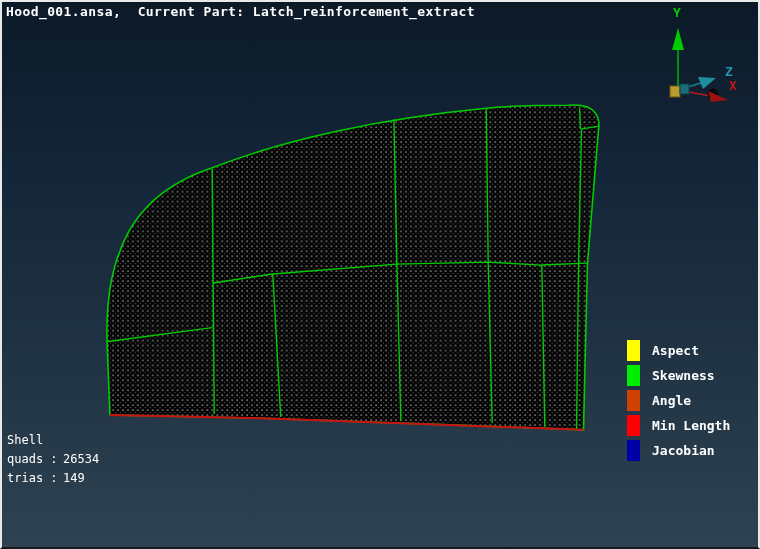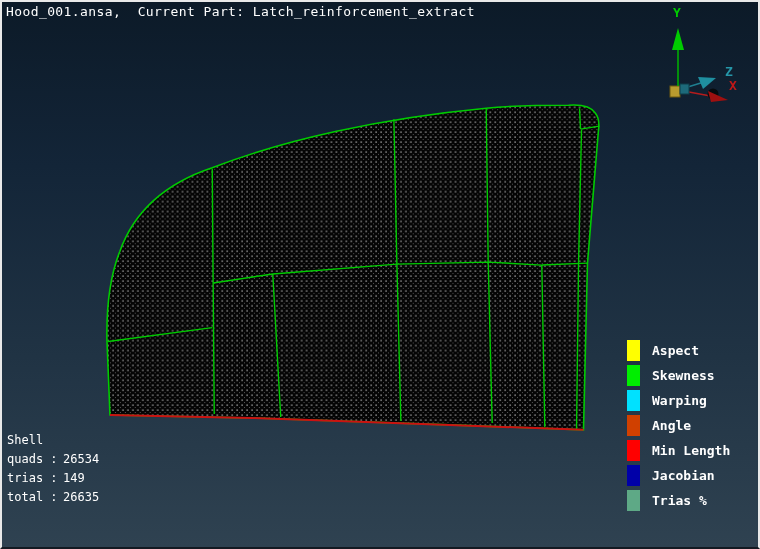--- a/index.html
+++ b/index.html
@@ -8,21 +8,21 @@
     width:760px;height:549px;
     box-sizing:border-box;
     border:2px solid #e9e9e9;
     border-bottom-color:#131a22;
     background:linear-gradient(180deg,#0c1a28 0%,#132538 30%,#203344 65%,#2f4251 100%);
     font-family:"DejaVu Sans Mono", monospace;
     overflow:hidden;
   }
   .titlebar{
     position:absolute;left:4px;top:2px;
-    color:#ffffff;font-size:13px;font-weight:400;
+    color:#ffffff;font-size:13px;font-weight:700;
     white-space:pre;letter-spacing:0.4px;
   }
   .viewport-svg{position:absolute;left:0;top:0;}
   .triad-svg{position:absolute;left:638px;top:0;}
   .triad-svg text{font-family:"DejaVu Sans Mono",monospace;font-size:13px;font-weight:700;}
   .axis-y-label{fill:var(--axis-y,#00cc00);}
   .axis-z-label{fill:var(--axis-z,#2596a8);}
   .axis-x-label{fill:var(--axis-x,#c01818);}
   .legend{
     position:absolute;left:625px;top:336px;width:120px;
@@ -112,50 +112,38 @@
   <div class="legend">
     <div class="legend-row">
       <span class="swatch" style="background: rgb(255, 255, 0);"></span>
       <span class="legend-label">Aspect</span>
     </div>
     <div class="legend-row">
       <span class="swatch" style="background: rgb(0, 238, 0);"></span>
       <span class="legend-label">Skewness</span>
     </div>
     <div class="legend-row">
-      <span class="swatch" style="background: rgb(0, 225, 255);"></span>
-      <span class="legend-label">Warping</span>
-    </div>
-    <div class="legend-row">
       <span class="swatch" style="background: rgb(208, 64, 0);"></span>
       <span class="legend-label">Angle</span>
     </div>
     <div class="legend-row">
       <span class="swatch" style="background: rgb(255, 0, 0);"></span>
       <span class="legend-label">Min Length</span>
     </div>
     <div class="legend-row">
       <span class="swatch" style="background: rgb(0, 0, 168);"></span>
       <span class="legend-label">Jacobian</span>
-    </div>
-    <div class="legend-row">
-      <span class="swatch" style="background: rgb(94, 169, 134);"></span>
-      <span class="legend-label">Trias %</span>
     </div>
   </div>
 
   <div class="stats">
     <div class="stats-title">Shell</div>
     <div class="stats-row">
       <span class="stats-label">quads :</span>
       <span class="stats-value">26534</span>
     </div>
     <div class="stats-row">
       <span class="stats-label">trias :</span>
       <span class="stats-value">149</span>
     </div>
-    <div class="stats-row">
-      <span class="stats-label">total :</span>
-      <span class="stats-value">26635</span>
-    </div>
   </div>
 
 </div>
 
 </body></html>

